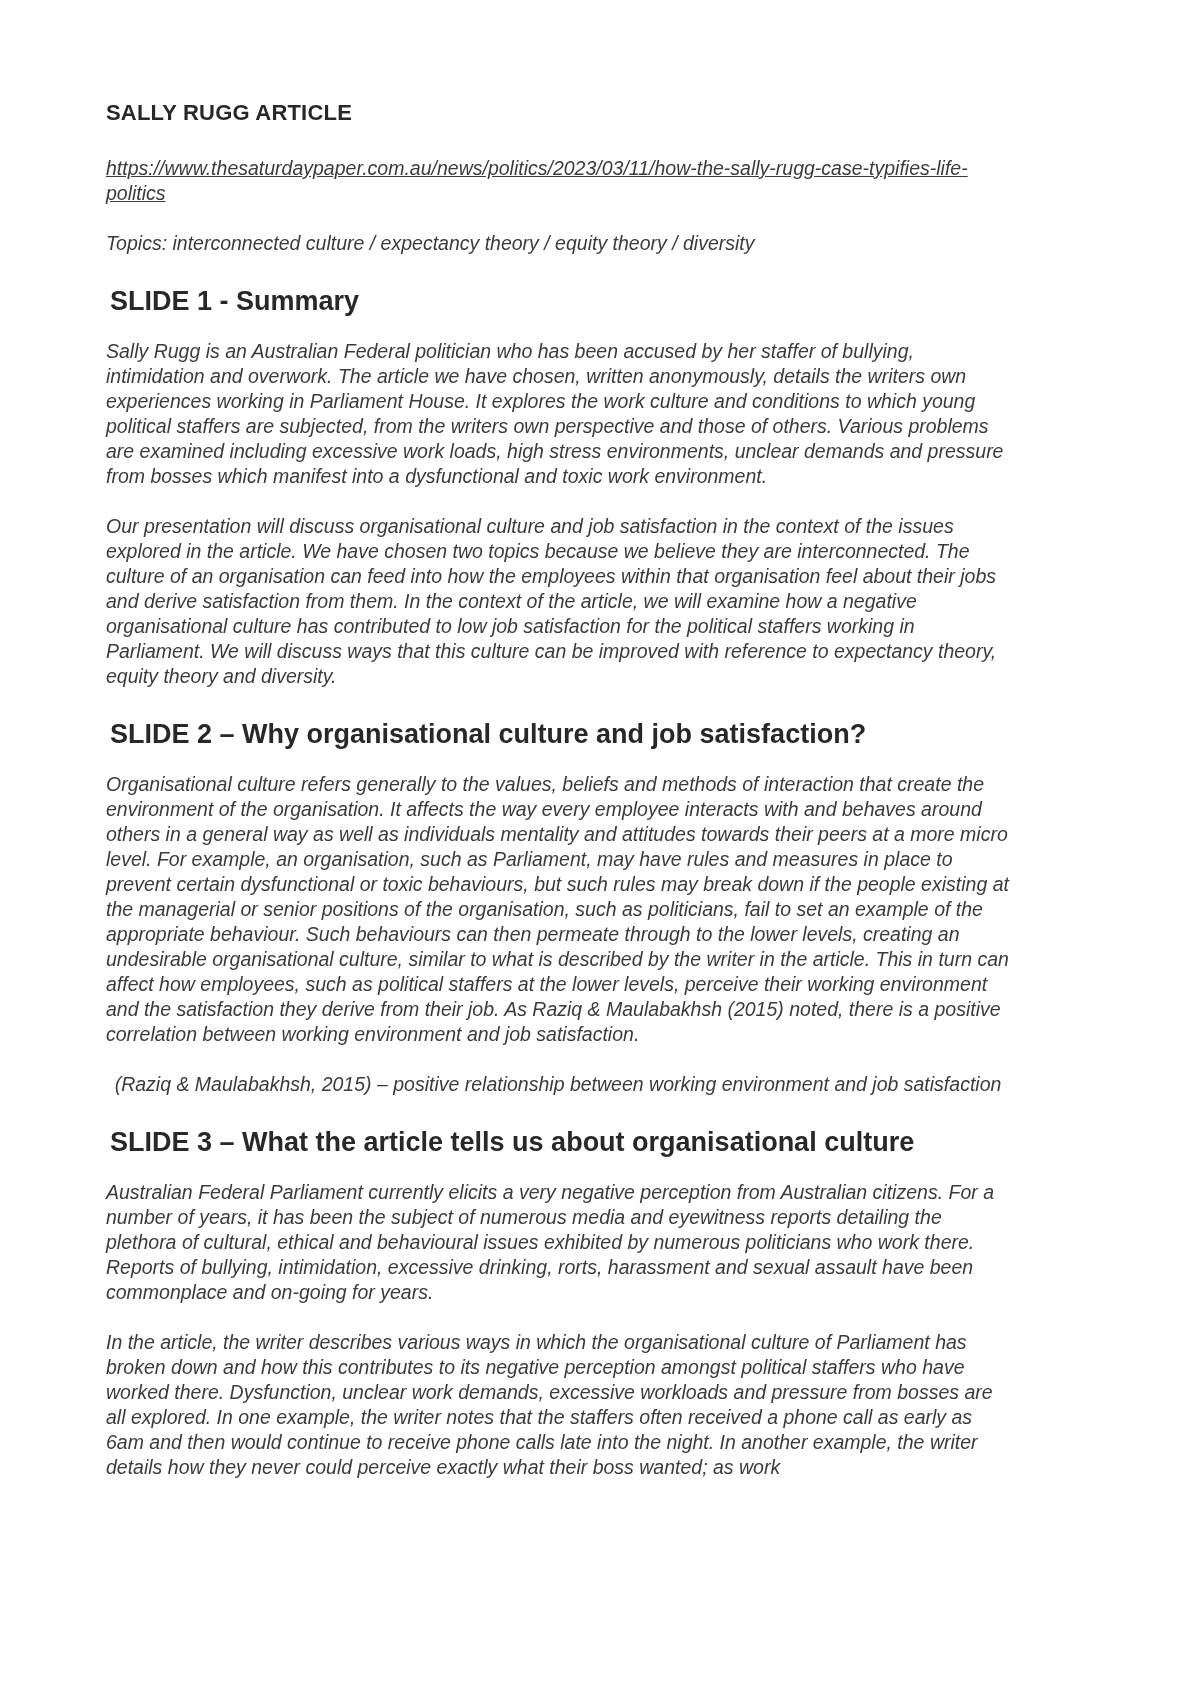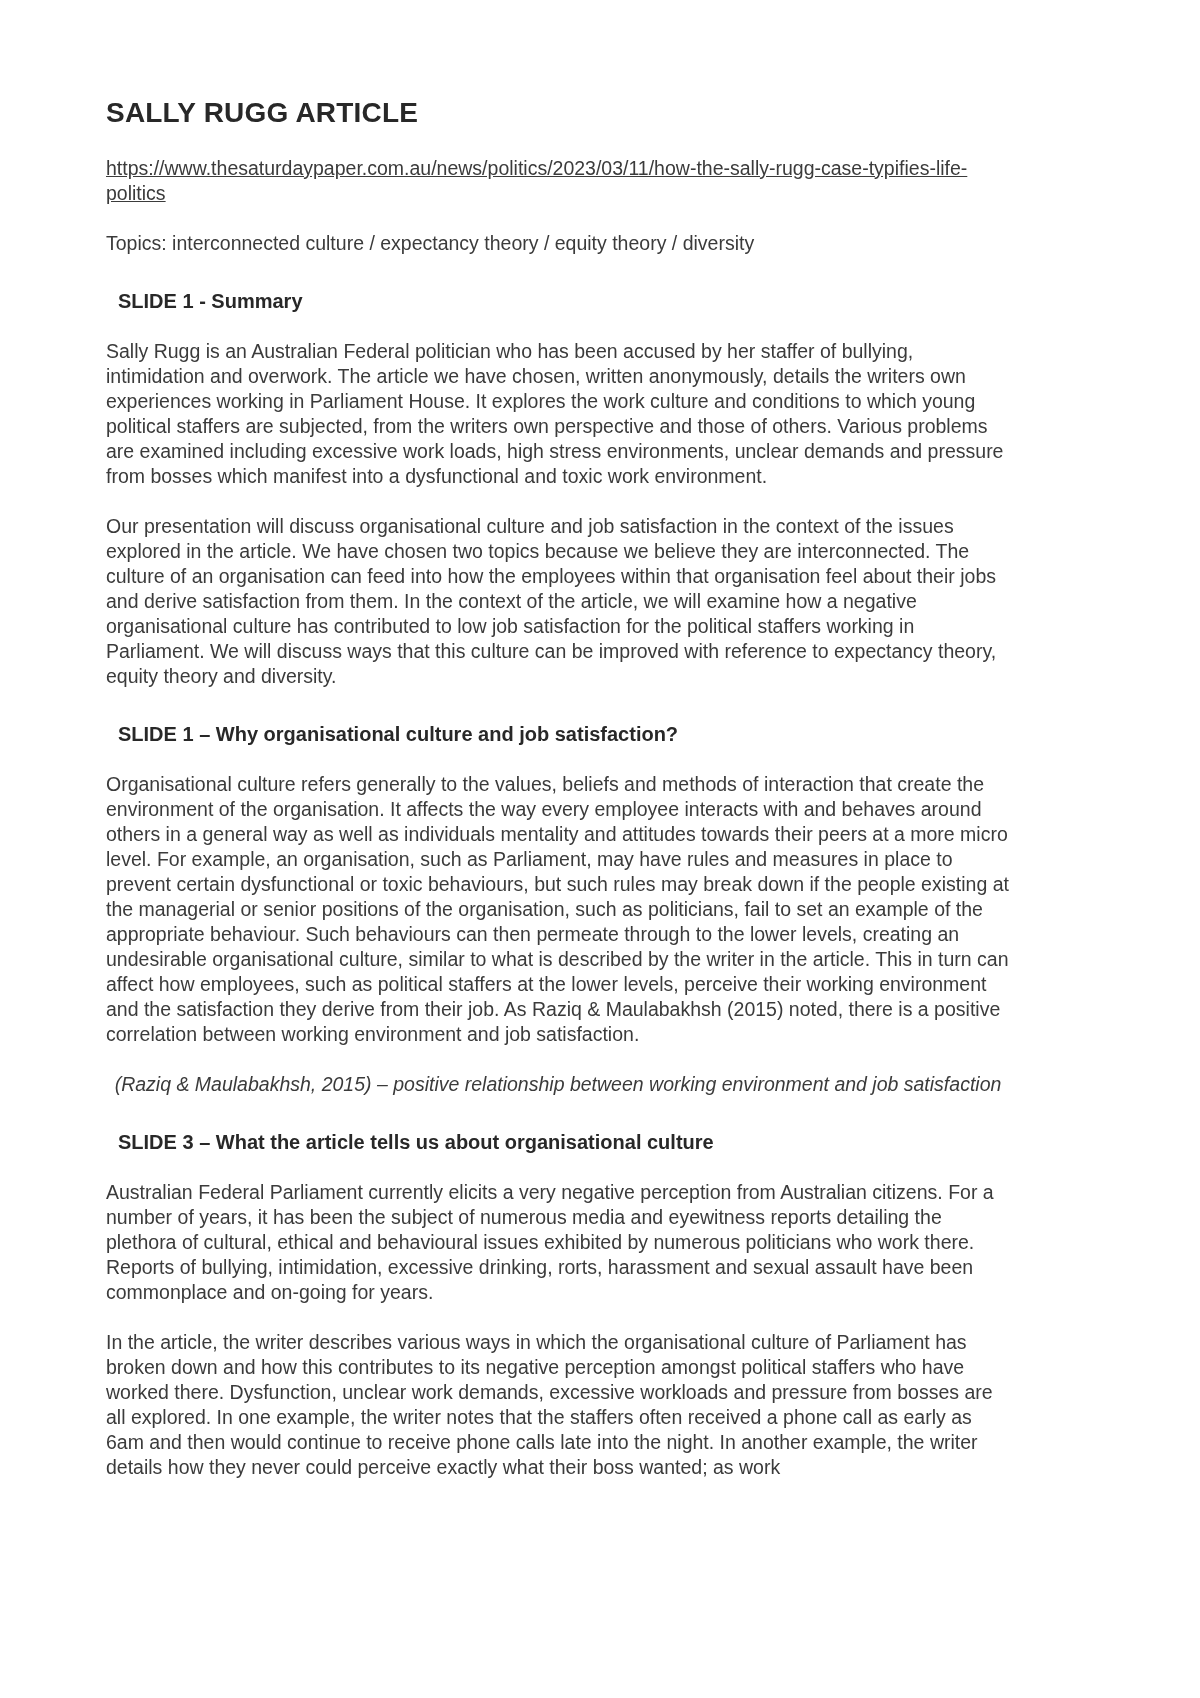--- a/index.html
+++ b/index.html
@@ -12,39 +12,39 @@
     width: 1200px;
     min-height: 1698px;
     padding: 100px 190px 80px 106px;
     font-family: "Liberation Sans", "DejaVu Sans", sans-serif;
     font-size: 19.5px;
     line-height: 25px;
     color: #3b3b3b;
     background: #ffffff;
   }
   h1.doc-title {
-    font-size: 28px;
+    font-size: 22px;
     line-height: 26px;
     margin: 0 0 30px 0;
     color: #282828;
     font-weight: bold;
     letter-spacing: 0.2px;
   }
   .doc-link-para { margin: 0 0 25px 0; }
   a.doc-link {
     color: #3b3b3b;
     text-decoration: underline;
     overflow-wrap: break-word;
     cursor: pointer;
   }
-  p { margin: 0 0 25px 0; }
+  p { margin: 0 0 25px 0; font-style: italic; }
   h2.slide-heading {
-    font-size: 20px;
+    font-size: 27px;
     line-height: 25px;
-    margin: 33px 0 25px 12px;
+    margin: 33px 0 25px 4px;
     color: #282828;
     font-weight: bold;
   }
   .citation { font-style: italic; text-align: center; }
 </style>
 </head>
 <body>
 
 <div class="page">
 
@@ -55,21 +55,21 @@
   </p>
 
   <p>Topics: interconnected culture / expectancy theory / equity theory / diversity</p>
 
   <h2 class="slide-heading">SLIDE 1 - Summary</h2>
 
   <p>Sally Rugg is an Australian Federal politician who has been accused by her staffer of bullying, intimidation and overwork. The article we have chosen, written anonymously, details the writers own experiences working in Parliament House. It explores the work culture and conditions to which young political staffers are subjected, from the writers own perspective and those of others. Various problems are examined including excessive work loads, high stress environments, unclear demands and pressure from bosses which manifest into a dysfunctional and toxic work environment.</p>
 
   <p>Our presentation will discuss organisational culture and job satisfaction in the context of the issues explored in the article. We have chosen two topics because we believe they are interconnected. The culture of an organisation can feed into how the employees within that organisation feel about their jobs and derive satisfaction from them. In the context of the article, we will examine how a negative organisational culture has contributed to low job satisfaction for the political staffers working in Parliament. We will discuss ways that this culture can be improved with reference to expectancy theory, equity theory and diversity.</p>
 
-  <h2 class="slide-heading">SLIDE 1 – Why organisational culture and job satisfaction?</h2>
+  <h2 class="slide-heading">SLIDE 2 – Why organisational culture and job satisfaction?</h2>
 
   <p>Organisational culture refers generally to the values, beliefs and methods of interaction that create the environment of the organisation.  It affects the way every employee interacts with and behaves around others in a general way as well as individuals mentality and attitudes towards their peers at a more micro level. For example, an organisation, such as Parliament, may have rules and measures in place to prevent certain dysfunctional or toxic behaviours, but such rules may break down if the people existing at the managerial or senior positions of the organisation, such as politicians, fail to set an example of the appropriate behaviour. Such behaviours can then permeate through to the lower levels, creating an undesirable organisational culture, similar to what is described by the writer in the article. This in turn can affect how employees, such as political staffers at the lower levels, perceive their working environment and the satisfaction they derive from their job. As Raziq &amp; Maulabakhsh (2015) noted, there is a positive correlation between working environment and job satisfaction.</p>
 
   <p class="citation">(Raziq &amp; Maulabakhsh, 2015) – positive relationship between working environment and job satisfaction</p>
 
   <h2 class="slide-heading">SLIDE 3 – What the article tells us about organisational culture</h2>
 
   <p>Australian Federal Parliament currently elicits a very negative perception from Australian citizens. For a number of years, it has been the subject of numerous media and eyewitness reports detailing the plethora of cultural, ethical and behavioural issues exhibited by numerous politicians who work there. Reports of bullying, intimidation, excessive drinking, rorts, harassment and sexual assault have been commonplace and on-going for years.</p>
 
   <p>In the article, the writer describes various ways in which the organisational culture of Parliament has broken down and how this contributes to its negative perception amongst political staffers who have worked there. Dysfunction, unclear work demands, excessive workloads and pressure from bosses are all explored. In one example, the writer notes that the staffers often received a phone call as early as 6am and then would continue to receive phone calls late into the night. In another example, the writer details how they never could perceive exactly what their boss wanted; as work</p>

